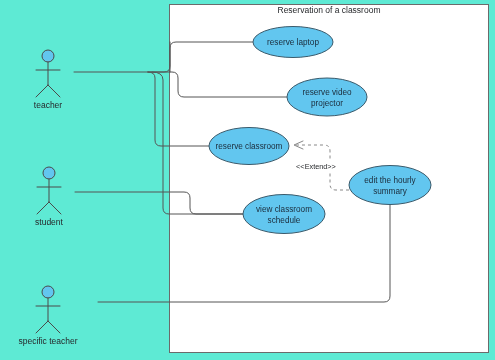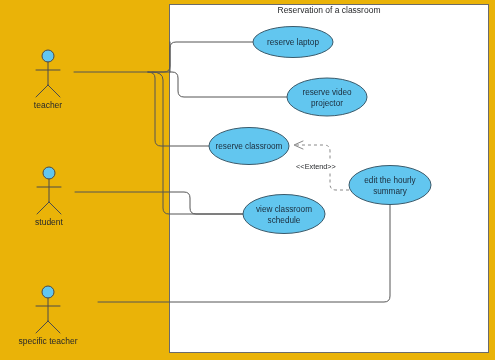--- a/index.html
+++ b/index.html
@@ -7,21 +7,21 @@
     padding: 0;
     background: #ffffff;
   }
   body {
     font-family: "Liberation Sans", sans-serif;
   }
   #canvas {
     position: relative;
     width: 495px;
     height: 360px;
-    background: #eab308;
+    background: #5eead4;
     overflow: hidden;
   }
   #diagram-svg {
     position: absolute;
     left: 0;
     top: 0;
     width: 495px;
     height: 360px;
   }
   .sys-title {

